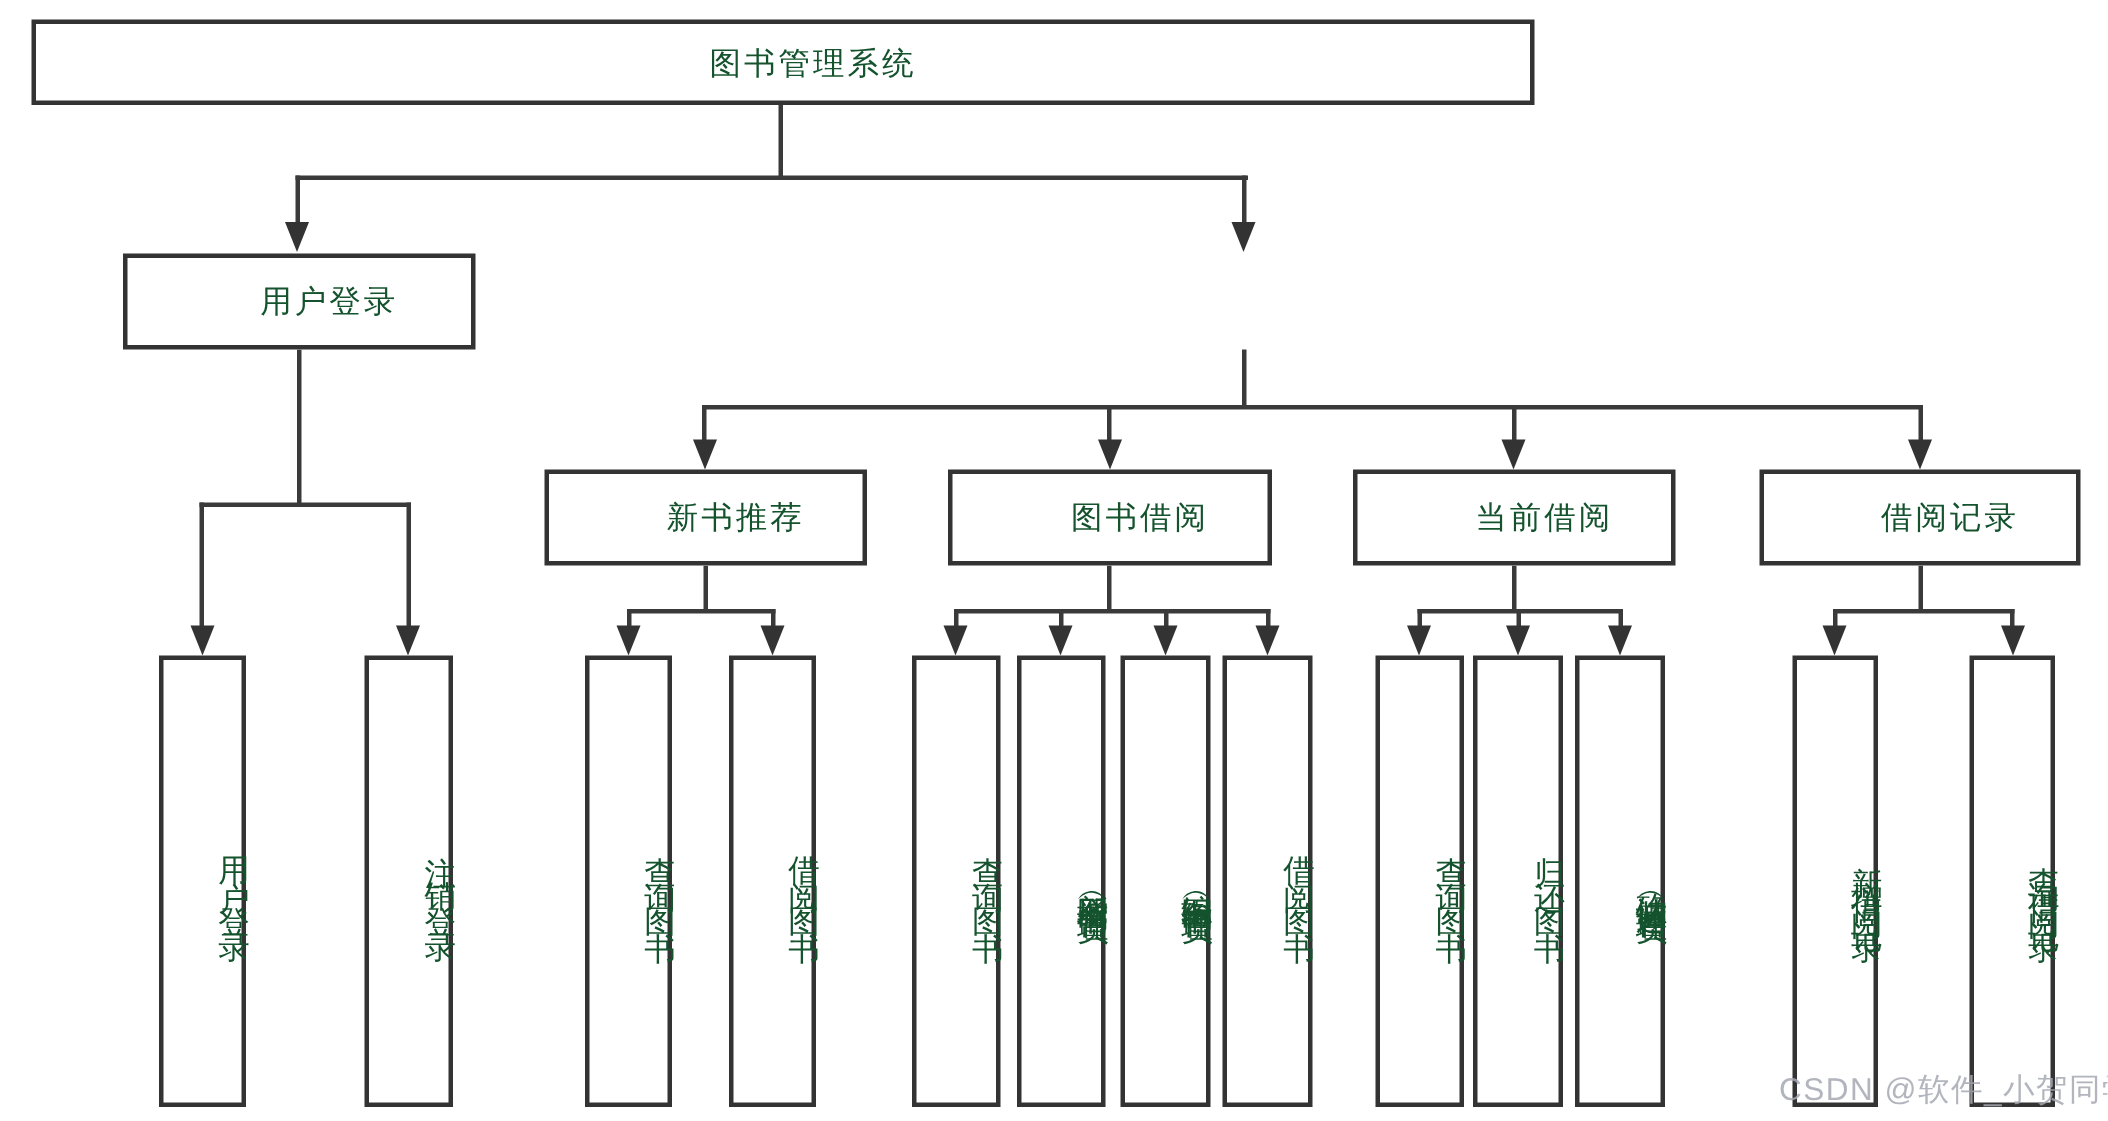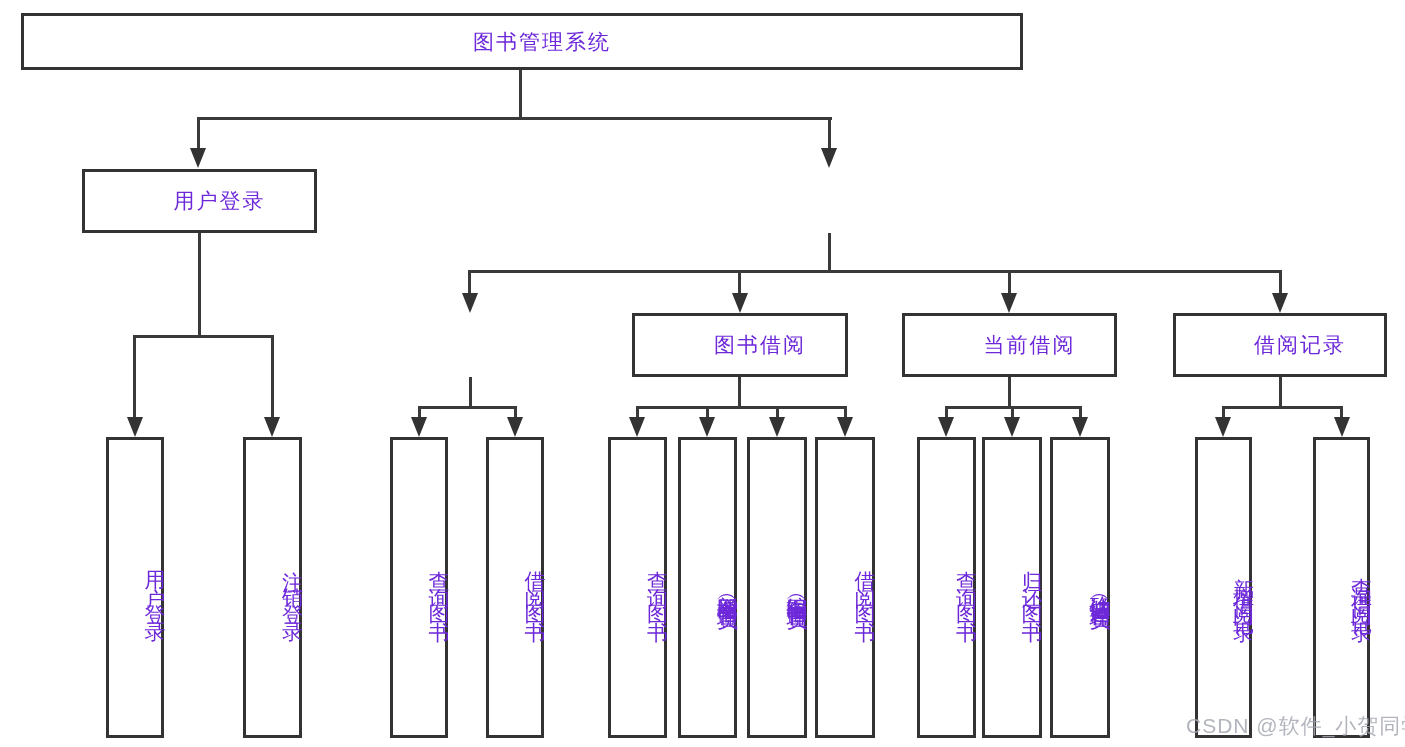--- a/index.html
+++ b/index.html
@@ -9,21 +9,21 @@
   .stage { position: absolute; left: 0; top: 0; width: 1405px; height: 747px; }
 
   
   .node {
     position: absolute;
     border: 3px solid #333333;
     background: #ffffff;
     display: flex;
     align-items: center;
     justify-content: center;
-    color: #6d28d9;
+    color: #14532d;
     font-size: 21px;
     letter-spacing: 2px;
     z-index: 2;
     padding-left: 40px;
   }
 
   
   .node.vert {
     writing-mode: vertical-rl;
     text-orientation: mixed;
@@ -117,20 +117,21 @@
   <div class="h" style="left:1222px; top:406px; width:121px;"></div>
   <div class="v" style="left:1222px; top:406px; height:14px;"></div>
   <div class="v" style="left:1340px; top:406px; height:14px;"></div>
   <div class="arrow" style="left:1215px; top:417px;"></div>
   <div class="arrow" style="left:1334px; top:417px;"></div>
 
   <div class="node" style="left:21px; top:13px; width:1002px; height:57px;">图书管理系统</div>
 
   <div class="node" style="left:82px; top:169px; width:235px; height:64px;">用户登录</div>
 
+  <div class="node" style="left:363px; top:313px; width:215px; height:64px;">新书推荐</div>
   <div class="node" style="left:902px; top:313px; width:215px; height:64px;">当前借阅</div>
   <div class="node" style="left:632px; top:313px; width:216px; height:64px;">图书借阅</div>
   <div class="node" style="left:1173px; top:313px; width:214px; height:64px;">借阅记录</div>
 
   <div class="node vert ls-lg" style="left:106px; top:437px; width:58px; height:301px;">用户登录</div>
   <div class="node vert ls-lg" style="left:243px; top:437px; width:59px; height:301px;">注销登录</div>
 
   <div class="node vert ls-lg" style="left:390px; top:437px; width:58px; height:301px;">查询图书</div>
   <div class="node vert ls-lg" style="left:486px; top:437px; width:58px; height:301px;">借阅图书</div>
 

